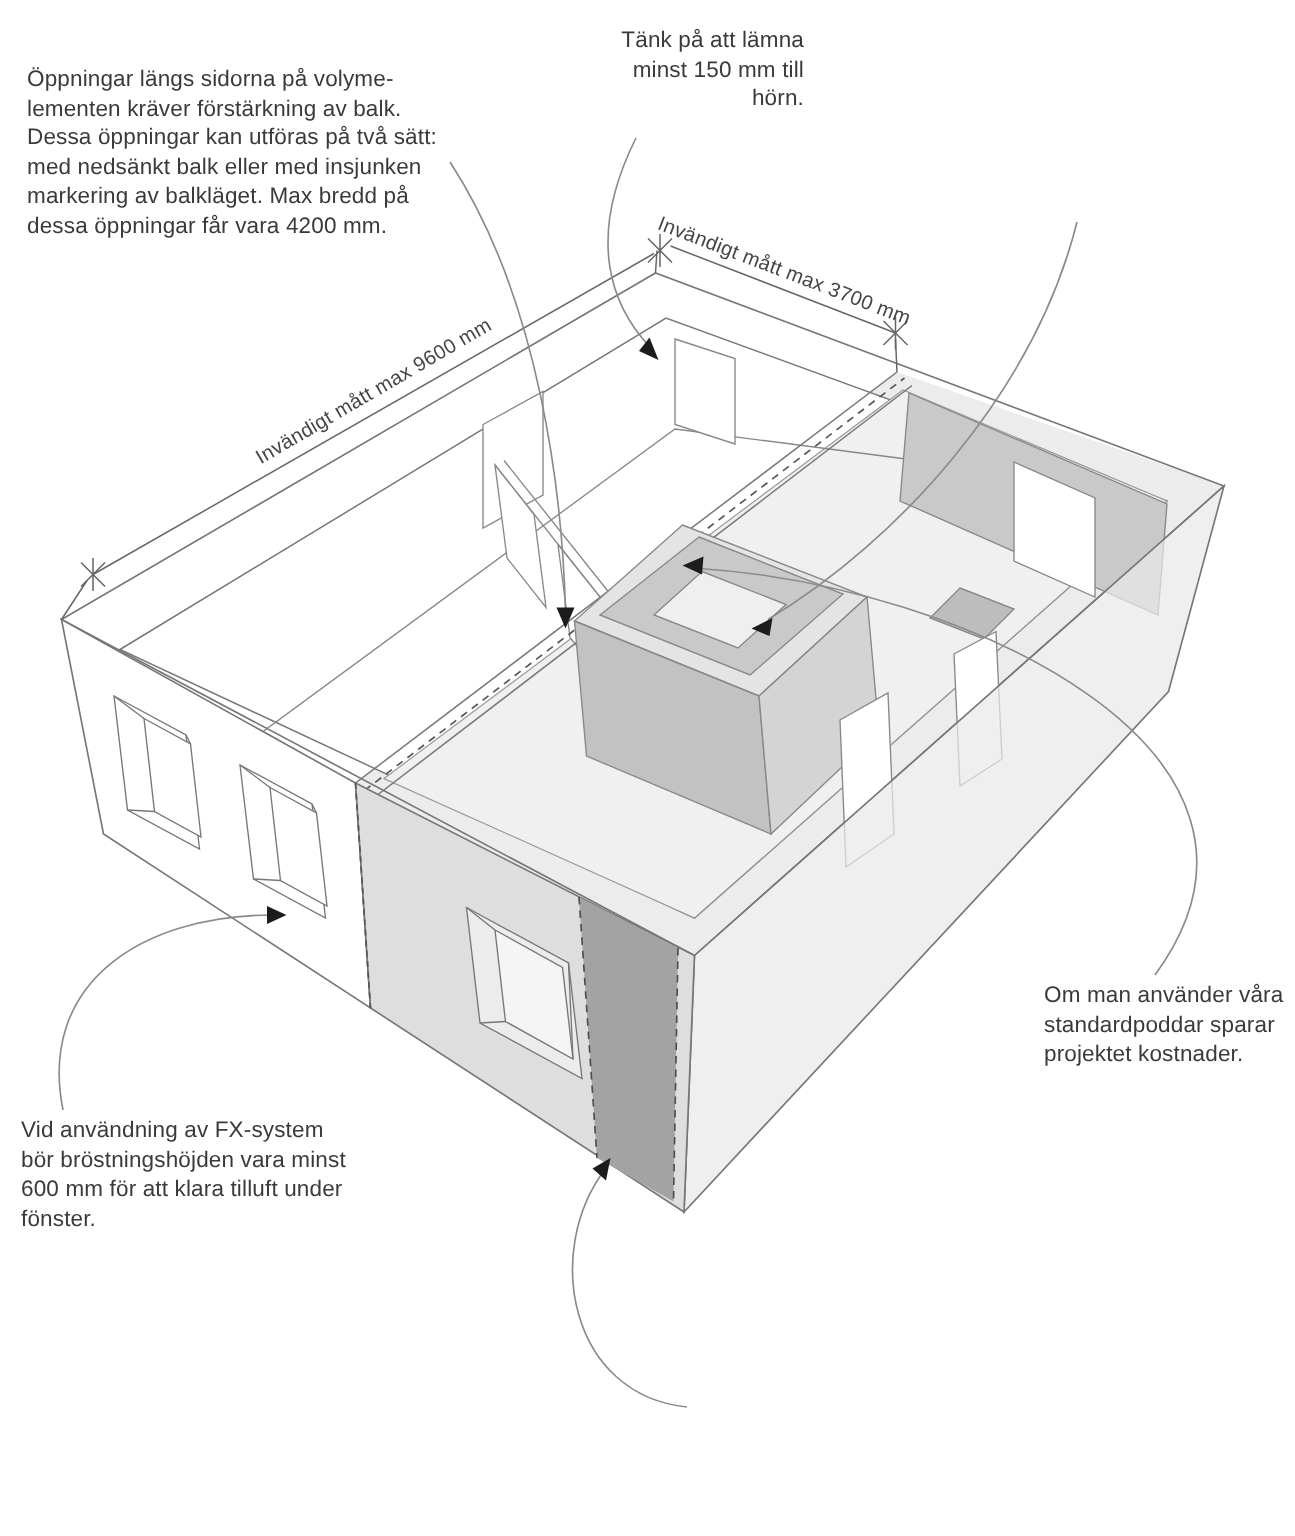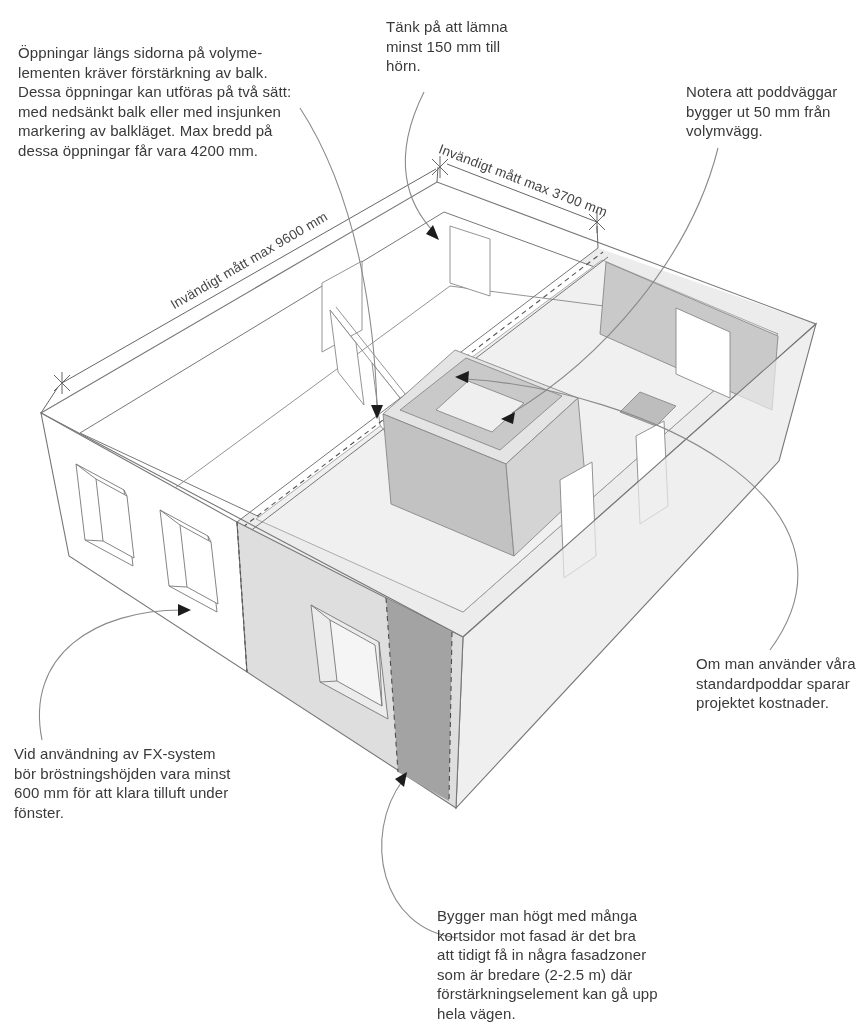--- a/index.html
+++ b/index.html
@@ -6,21 +6,21 @@
   .stage{
     position:relative;width:863px;height:1024px;background:#ffffff;overflow:hidden;
     font-family:"Liberation Sans","DejaVu Sans",sans-serif;
   }
   .drawing{position:absolute;left:0;top:0;}
   .anno{
     position:absolute;color:#3a3a3a;font-size:15px;line-height:19.5px;
     white-space:pre-line;letter-spacing:0.1px;
   }
   .anno-beam{left:18px;top:43px;width:334px;}
-  .anno-corner{left:386px;top:17px;width:150px;}
+  .anno-corner{left:386px;top:17px;width:150px;text-align:right;}
   .anno-pod{left:686px;top:82px;width:176px;}
   .anno-stdpod{left:696px;top:654px;width:170px;}
   .anno-fx{left:14px;top:744px;width:240px;}
   .anno-fz{left:437px;top:906px;width:240px;}
   .dim{
     position:absolute;color:#454545;font-size:13.5px;white-space:nowrap;letter-spacing:0.2px;
   }
   .dim-long{left:249px;top:268px;transform:translate(-50%,-100%) rotate(-30.3deg);}
   .dim-short{left:523px;top:188px;transform:translate(-50%,-100%) rotate(21deg);}
 </style>
@@ -142,33 +142,24 @@
 
   <div class="anno anno-beam">Öppningar längs sidorna på volyme-
 lementen kräver förstärkning av balk.
 Dessa öppningar kan utföras på två sätt:
 med nedsänkt balk eller med insjunken
 markering av balkläget. Max bredd på
 dessa öppningar får vara 4200 mm.</div>
   <div class="anno anno-corner">Tänk på att lämna
 minst 150 mm till
 hörn.</div>
-  <div class="anno anno-pod">Notera att poddväggar
-bygger ut 50 mm från
-volymvägg.</div>
   <div class="anno anno-stdpod">Om man använder våra
 standardpoddar sparar
 projektet kostnader.</div>
   <div class="anno anno-fx">Vid användning av FX-system
 bör bröstningshöjden vara minst
 600 mm för att klara tilluft under
 fönster.</div>
-  <div class="anno anno-fz">Bygger man högt med många
-kortsidor mot fasad är det bra
-att tidigt få in några fasadzoner
-som är bredare (2-2.5 m) där
-förstärkningselement kan gå upp
-hela vägen.</div>
 
   <div class="dim dim-long">Invändigt mått max 9600 mm</div>
   <div class="dim dim-short">Invändigt mått max 3700 mm</div>
 
 </div>
 
 </body></html>

